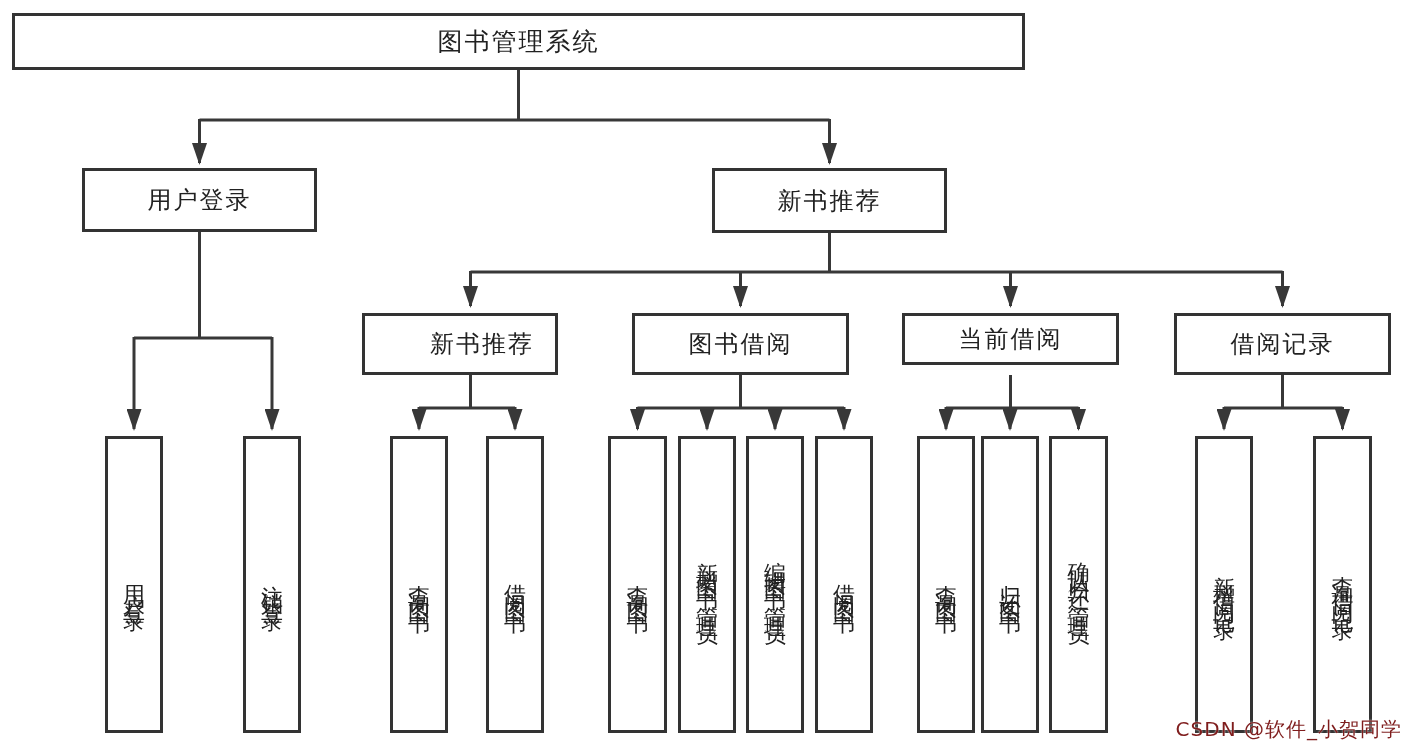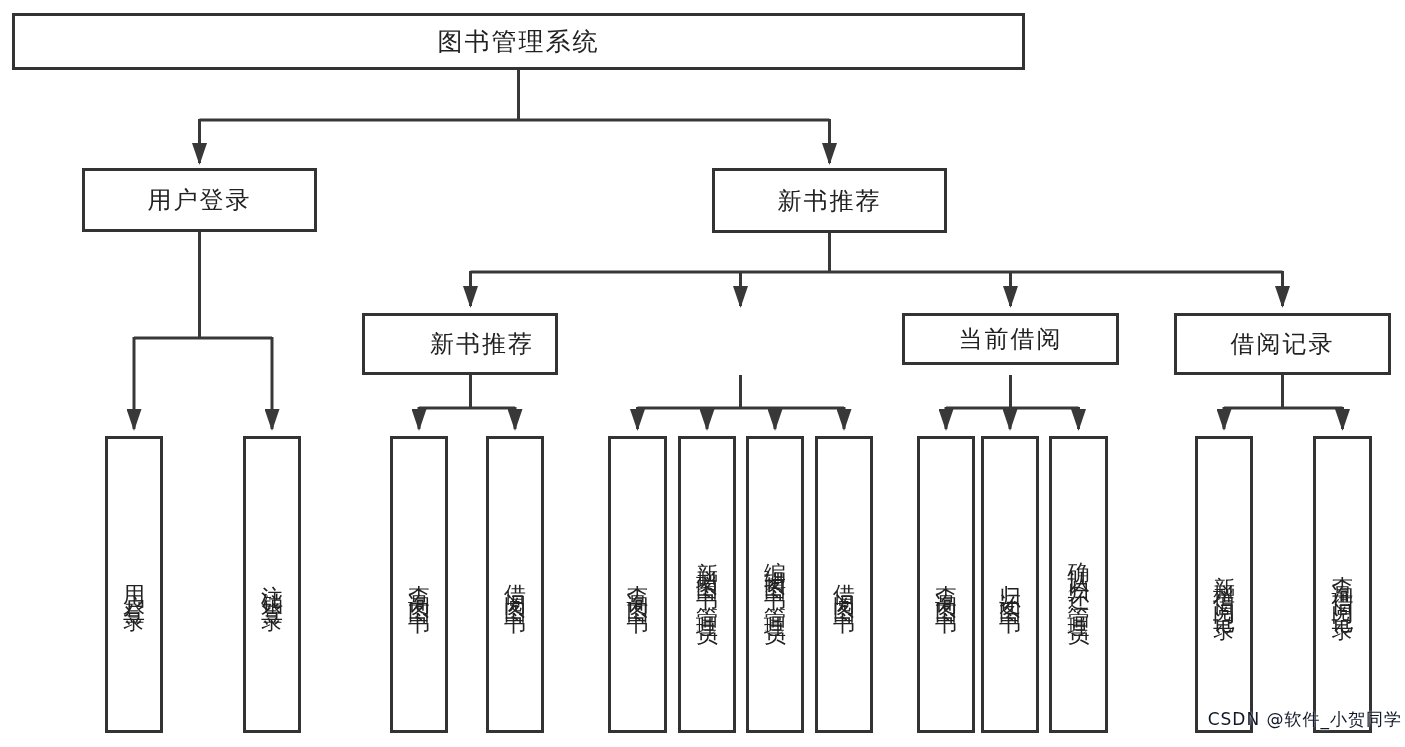--- a/index.html
+++ b/index.html
@@ -48,24 +48,24 @@
     writing-mode: vertical-rl;
     text-orientation: mixed;
     font-size: 22px;
     letter-spacing: 9px;
     line-height: 1;
     color: #212121;
   }
   .watermark {
     position: absolute;
     right: 3px;
-    bottom: 16px;
-    font-size: 17px;
+    bottom: 4px;
+    font-size: 20px;
     letter-spacing: 1px;
-    color: #0f172a;
+    color: #7f1d1d;
     text-shadow: 0 0 2px #ffffff;
     white-space: nowrap;
   }
 </style>
 </head>
 <body>
 
 <div id="stage">
 
   <svg id="connectors" viewBox="0 0 1405 747" xmlns="http://www.w3.org/2000/svg">
@@ -125,20 +125,23 @@
   <div class="box" style="left:82px; top:168px; width:235px; height:64px;">
     <span class="hlabel">用户登录</span>
   </div>
   <div class="box" style="left:712px; top:168px; width:235px; height:65px;">
     <span class="hlabel">新书推荐</span>
   </div>
 
   <div class="box" style="left:362px; top:313px; width:196px; height:62px;padding-left:44px;">
     <span class="hlabel">新书推荐</span>
   </div>
+  <div class="box" style="left:632px; top:313px; width:217px; height:62px;">
+    <span class="hlabel">图书借阅</span>
+  </div>
   <div class="box" style="left:902px; top:313px; width:217px; height:52px;">
     <span class="hlabel">当前借阅</span>
   </div>
   <div class="box" style="left:1174px; top:313px; width:217px; height:62px;">
     <span class="hlabel">借阅记录</span>
   </div>
 
   <div class="box" style="left:105px; top:436px; width:58px; height:297px;">
     <span class="vtext">用户登录</span>
   </div>

